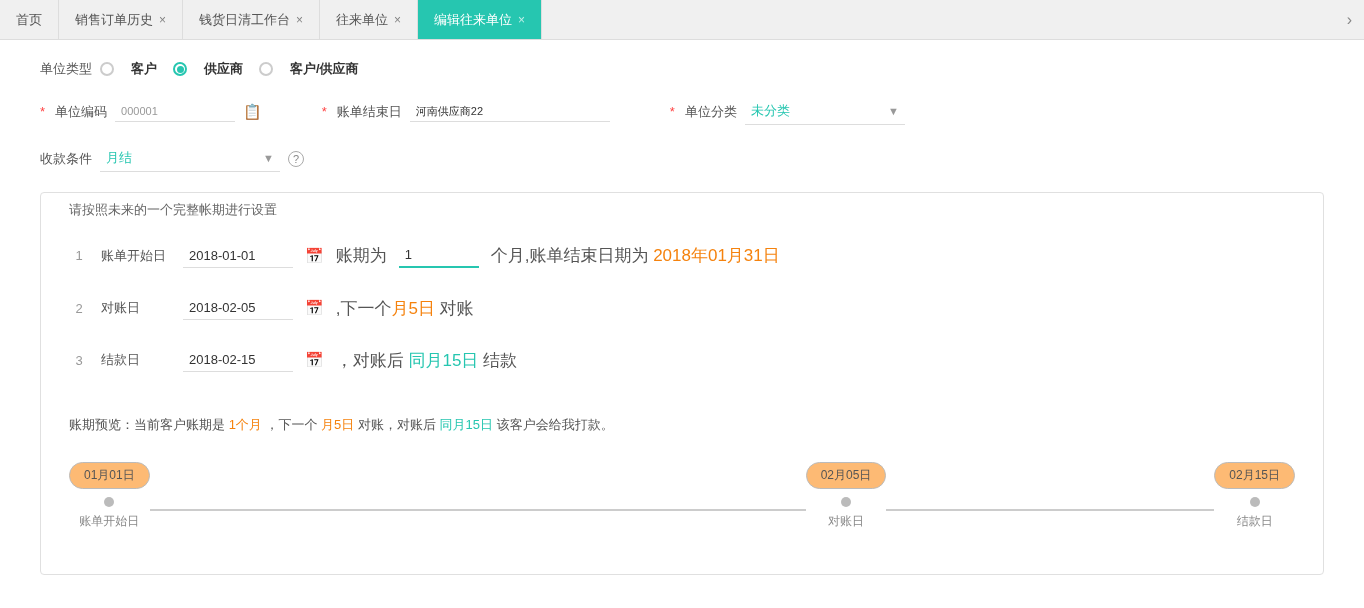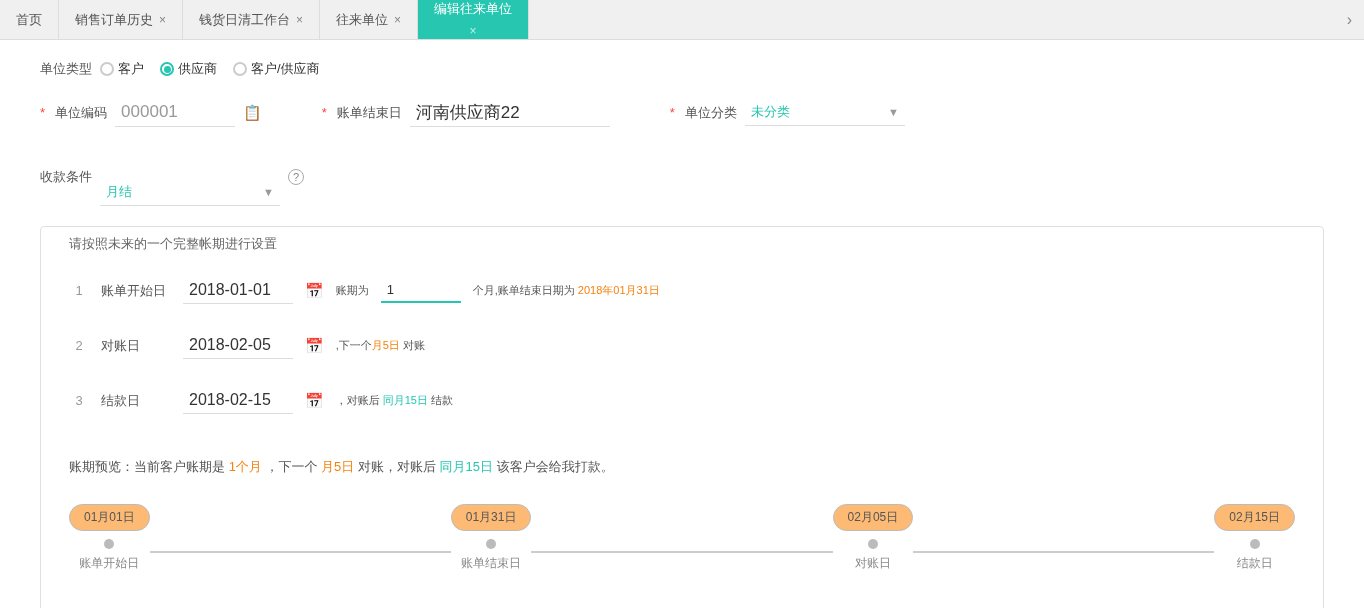--- a/index.html
+++ b/index.html
@@ -21,21 +21,20 @@
       font-size: 13px;
       color: #555;
       border-right: 1px solid #ddd;
       white-space: nowrap;
       gap: 6px;
       background: #f0f0f0;
     }
     .tab.active {
       background: #26c6b0;
       color: #fff;
-      flex-direction: column;
     }
     .tab .close-btn {
       font-size: 12px;
       color: inherit;
       opacity: 0.7;
       cursor: pointer;
     }
     .tab-more {
       display: flex;
       align-items: center;
@@ -81,22 +80,23 @@
 
     
     .radio-group {
       display: flex;
       align-items: center;
       gap: 16px;
     }
     .radio-item {
       display: flex;
       align-items: center;
-      gap: 4px;
-      cursor: pointer;
+      gap: 17px;
+      cursor: pointer;
+      font-weight: bold;
     }
     .radio-circle {
       width: 14px;
       height: 14px;
       border-radius: 50%;
       border: 2px solid #ccc;
       display: flex;
       align-items: center;
       justify-content: center;
     }
@@ -109,21 +109,21 @@
       height: 7px;
       border-radius: 50%;
       background: #26c6b0;
     }
 
     
     .input-field {
       border: none;
       border-bottom: 1px solid #ddd;
       padding: 4px 6px;
-      font-size: 17px;
+      font-size: 11px;
       color: #333;
       outline: none;
       background: transparent;
       width: 160px;
     }
     .input-field.code-field {
       color: #999;
       width: 120px;
     }
     .input-field.name-field {
@@ -205,40 +205,40 @@
     .row-label {
       width: 70px;
       color: #555;
       font-size: 13px;
     }
 
     .date-input {
       border: none;
       border-bottom: 1px solid #ddd;
       padding: 4px 6px;
-      font-size: 16px;
+      font-size: 13px;
       color: #333;
       outline: none;
       background: transparent;
       width: 110px;
     }
 
     .month-input {
       border: none;
       border-bottom: 2px solid #26c6b0;
       padding: 4px 6px;
       font-size: 13px;
       color: #333;
       outline: none;
       background: transparent;
       width: 80px;
     }
 
     .row-desc {
-      font-size: 11px;
+      font-size: 17px;
       color: #555;
     }
 
     .highlight-orange {
       color: #f5820d;
       font-weight: 500;
     }
     .highlight-teal {
       color: #26c6b0;
       font-weight: 500;
@@ -367,21 +367,21 @@
       <div class="dropdown-wrapper dropdown-classify">
         <span class="dropdown-value">未分类</span>
         <span class="dropdown-arrow">▼</span>
       </div>
     </div>
   </div>
 
   <div class="form-row">
     <div class="form-group">
       <label>收款条件</label>
-      <div class="dropdown-wrapper" style="width:180px;margin-top:32px;">
+      <div class="dropdown-wrapper" style="width:180px;">
         <span class="dropdown-value">月结</span>
         <span class="dropdown-arrow">▼</span>
       </div>
       <div class="help-icon">?</div>
     </div>
   </div>
 
   <div class="settings-box">
     <div class="settings-title">请按照未来的一个完整帐期进行设置</div>
 
@@ -422,25 +422,20 @@
         <span> 该客户会给我打款。</span>
       </div>
 
       <div class="tl-wrapper">
         <div class="tl-point">
           <span class="tl-badge">01月01日</span>
           <div class="tl-dot"></div>
           <span class="tl-label">账单开始日</span>
         </div>
         <div class="tl-line"></div>
-        <div class="tl-point">
-          <span class="tl-badge">01月31日</span>
-          <div class="tl-dot"></div>
-          <span class="tl-label">账单结束日</span>
-        </div>
         <div class="tl-line"></div>
         <div class="tl-point">
           <span class="tl-badge">02月05日</span>
           <div class="tl-dot"></div>
           <span class="tl-label">对账日</span>
         </div>
         <div class="tl-line"></div>
         <div class="tl-point">
           <span class="tl-badge">02月15日</span>
           <div class="tl-dot"></div>

